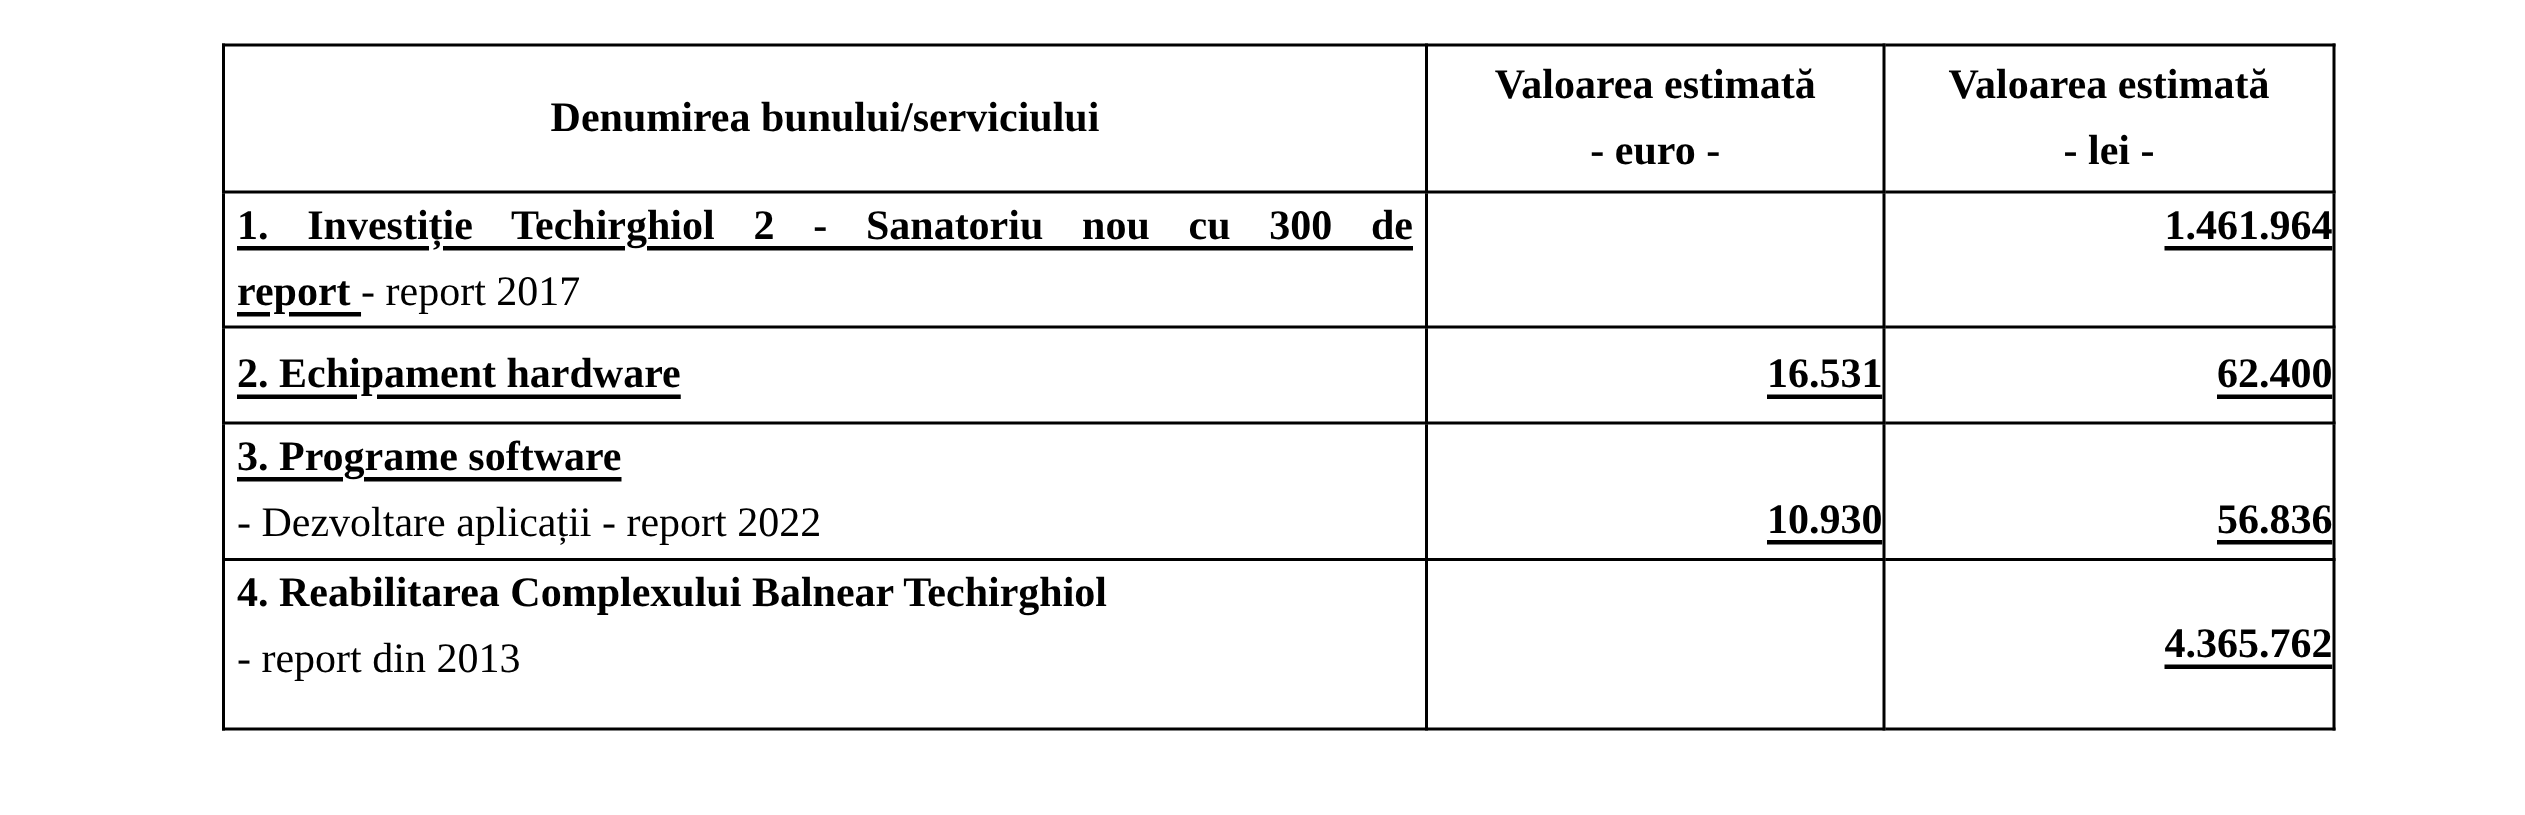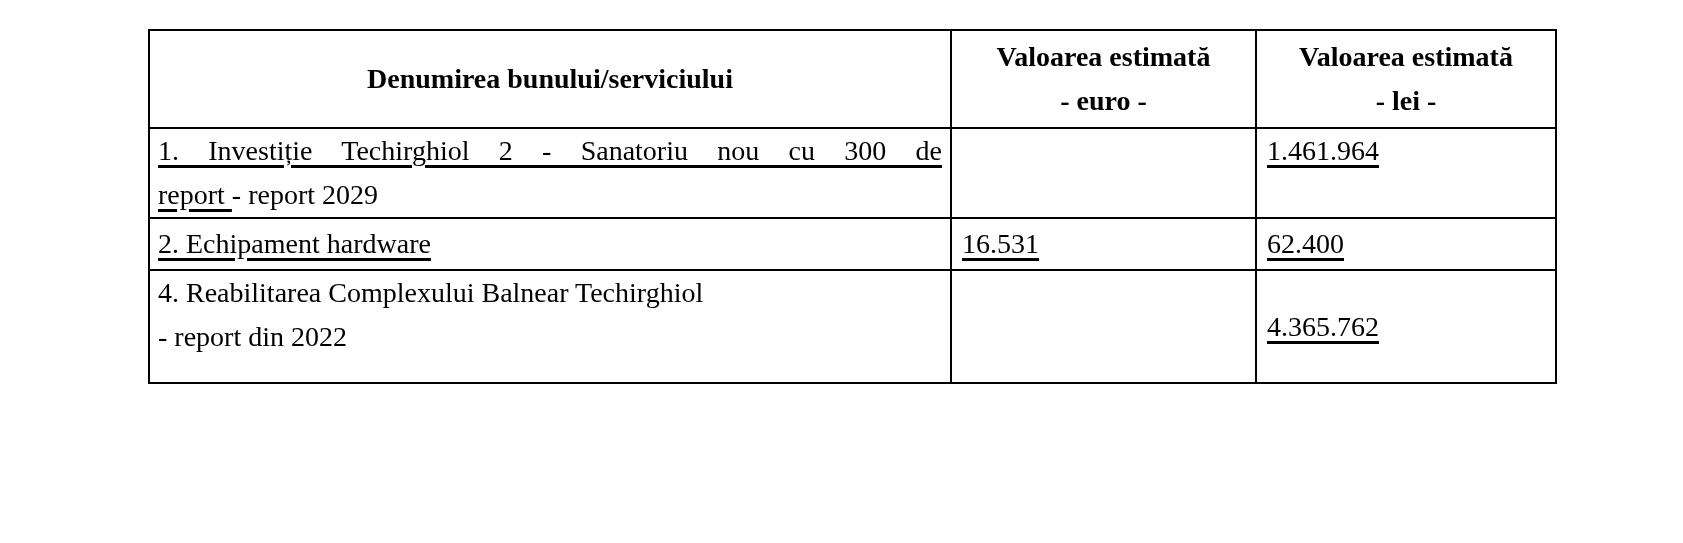--- a/index.html
+++ b/index.html
@@ -15,27 +15,27 @@
   col.c-euro{width:305px}
   col.c-lei{width:300px}
   th,td{
     border:2px solid #000;
     font-size:28px;line-height:44px;
     padding:0 10px;vertical-align:middle;overflow:hidden;
   }
   th{font-weight:bold;text-align:center}
   tr.h-header{height:98px}
   tr.h-r1{height:89px}
-  tr.h-r2{height:52px}
+  tr.h-r2{height:64px}
   tr.h-r3{height:91px}
   tr.h-r4{height:113px}
   tr.h-total{height:50px}
   td.name{text-align:left;padding-left:8px;padding-right:8px}
-  td.num{text-align:left;padding-right:0}
-  .b{font-weight:normal}
+  td.num{text-align:right;padding-right:0}
+  .b{font-weight:bold}
   .u{text-decoration:underline;text-decoration-thickness:2.5px;text-underline-offset:5px}
   .line{display:block}
   .justify-line{text-align:justify;text-align-last:justify}
   .va-top{vertical-align:top}
   .va-bottom{vertical-align:bottom;padding-bottom:3px}
   .va-middle{vertical-align:middle}
 </style>
 </head>
 <body>
 
@@ -58,42 +58,54 @@
         <th>
           <span class="line">Valoarea estimată</span>
           <span class="line">- lei -</span>
         </th>
       </tr>
     </thead>
     <tbody>
       <tr class="h-r1">
         <td class="name va-top">
           <span class="line justify-line"><span class="b u">1. Investiție Techirghiol 2 - Sanatoriu nou cu 300 de</span></span>
-          <span class="line"><span class="b u">report </span><span>- report 2029</span></span>
+          <span class="line"><span class="b u">report </span><span>- report 2017</span></span>
         </td>
         <td class="num va-top"></td>
         <td class="num va-top">
           <span class="b u">1.461.964</span>
         </td>
       </tr>
       <tr class="h-r2">
         <td class="name va-middle">
           <span class="b u">2. Echipament hardware</span>
         </td>
         <td class="num va-middle">
           <span class="b u">16.531</span>
         </td>
         <td class="num va-middle">
           <span class="b u">62.400</span>
         </td>
       </tr>
+      <tr class="h-r3">
+        <td class="name va-top">
+          <span class="line"><span class="b u">3. Programe software</span></span>
+          <span class="line">- Dezvoltare aplicații - report 2022</span>
+        </td>
+        <td class="num va-bottom">
+          <span class="b u">10.930</span>
+        </td>
+        <td class="num va-bottom">
+          <span class="b u">56.836</span>
+        </td>
+      </tr>
       <tr class="h-r4">
         <td class="name va-top">
           <span class="line"><span class="b">4. Reabilitarea Complexului Balnear Techirghiol</span></span>
-          <span class="line">- report din 2022</span>
+          <span class="line">- report din 2013</span>
         </td>
         <td class="num va-middle"></td>
         <td class="num va-middle">
           <span class="b u">4.365.762</span>
         </td>
       </tr>
     </tbody>
   </table>
 </div>
 

